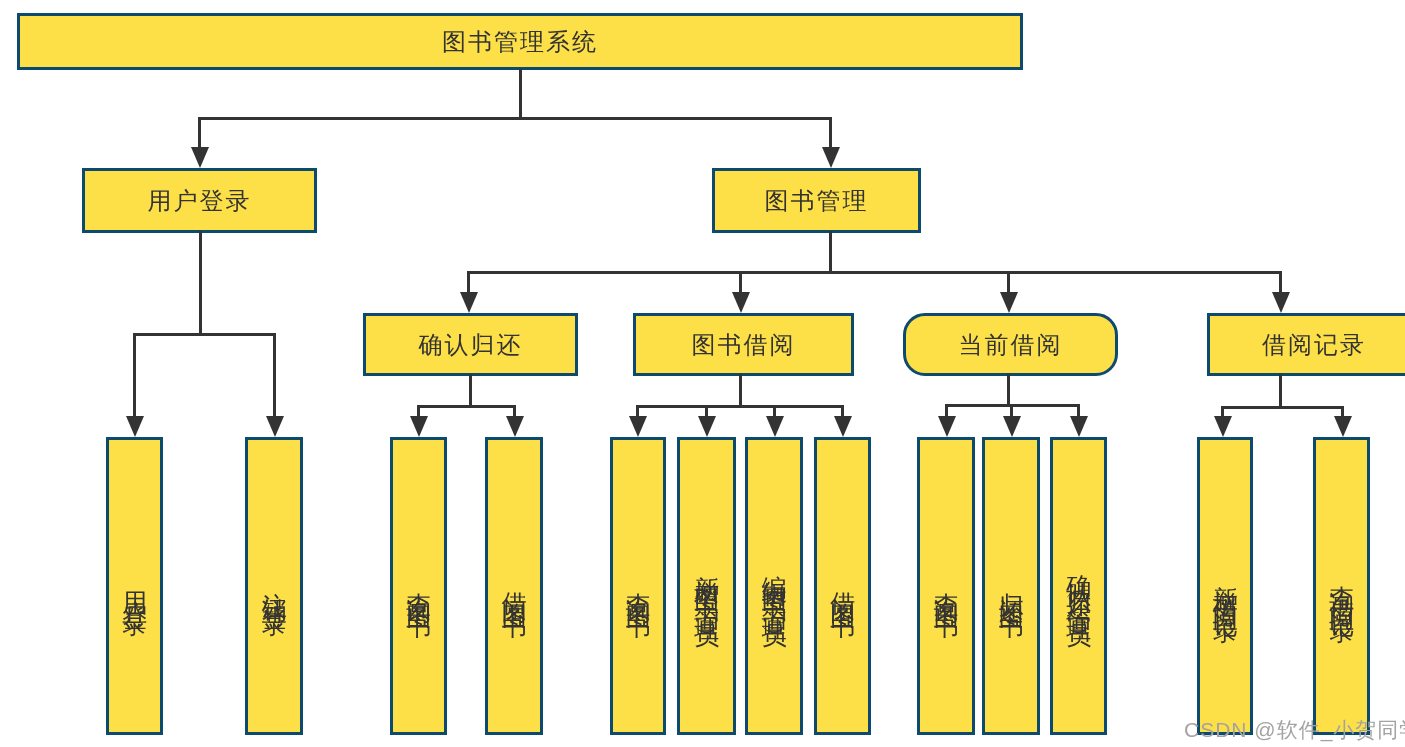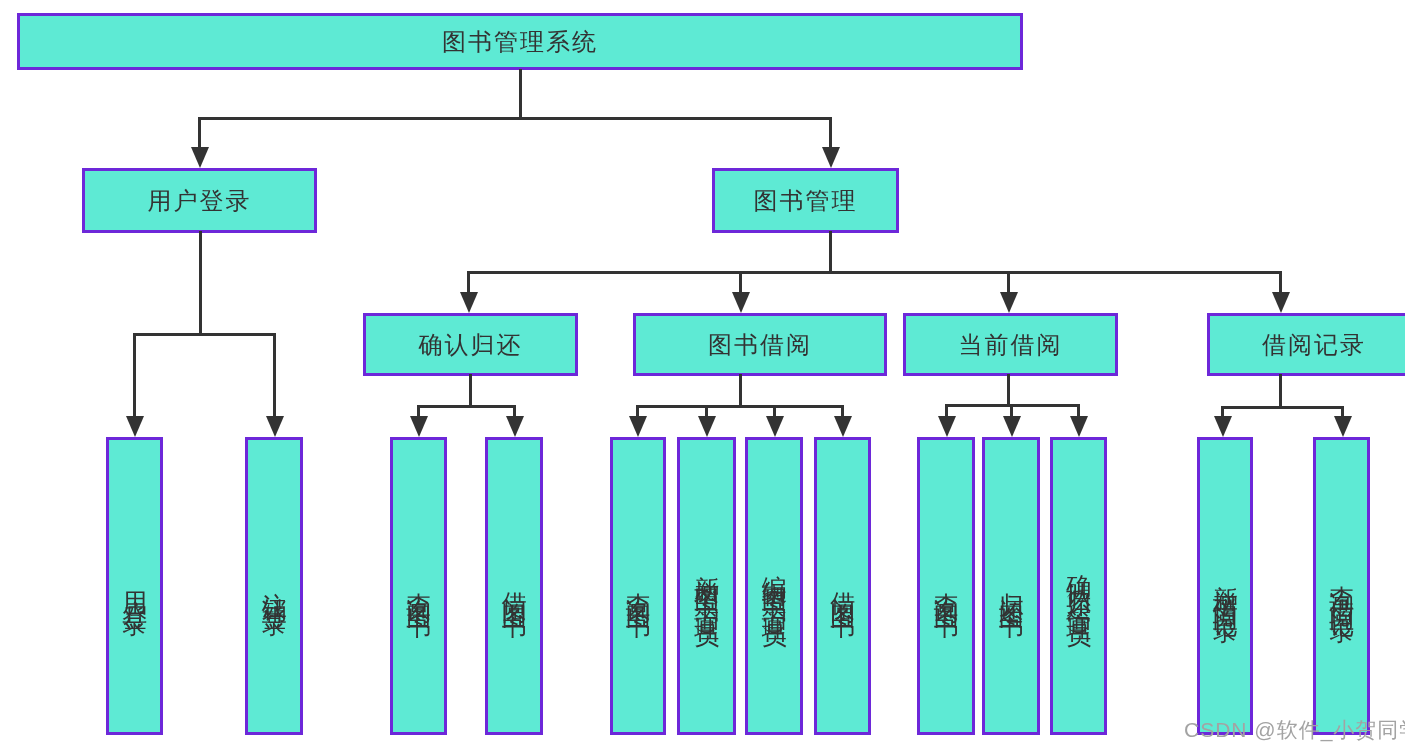--- a/index.html
+++ b/index.html
@@ -8,22 +8,22 @@
     width: 1405px;
     height: 747px;
     background: #ffffff;
     font-family: "Liberation Sans", "DejaVu Sans", sans-serif;
     color: #333333;
     overflow: hidden;
   }
   .box {
     position: absolute;
     box-sizing: border-box;
-    border: 3px solid #6d28d9;
-    background: #5eead4;
+    border: 3px solid #0c4a6e;
+    background: #fde047;
     display: flex;
     align-items: center;
     justify-content: center;
     font-size: 24px;
     letter-spacing: 2px;
     color: #333333;
     white-space: nowrap;
   }
   .leaf {
     font-size: 25px;
@@ -70,37 +70,37 @@
 <div class="canvas">
 
   <div class="box" style="left:17px; top:13px; width:1006px; height:57px;">图书管理系统</div>
 
   <div class="vline" style="left:519px; top:69px; height:50px;"></div>
   <div class="hline" style="left:198px; top:117px; width:634px;"></div>
   <div class="arrow" style="left:198px; top:117px; height:30px;"></div>
   <div class="arrow" style="left:829px; top:117px; height:30px;"></div>
 
   <div class="box" style="left:82px; top:168px; width:235px; height:65px;">用户登录</div>
-  <div class="box" style="left:712px; top:168px; width:187px; height:65px;">图书管理</div>
+  <div class="box" style="left:712px; top:168px; width:209px; height:65px;">图书管理</div>
 
   <div class="vline" style="left:199px; top:231px; height:104px;"></div>
   <div class="hline" style="left:133px; top:333px; width:143px;"></div>
   <div class="arrow" style="left:133px; top:333px; height:83px;"></div>
   <div class="arrow" style="left:273px; top:333px; height:83px;"></div>
 
   <div class="vline" style="left:829px; top:231px; height:42px;"></div>
   <div class="hline" style="left:467px; top:271px; width:815px;"></div>
   <div class="arrow" style="left:467px; top:271px; height:21px;"></div>
   <div class="arrow" style="left:739px; top:271px; height:21px;"></div>
   <div class="arrow" style="left:1007px; top:271px; height:21px;"></div>
   <div class="arrow" style="left:1279px; top:271px; height:21px;"></div>
 
   <div class="box" style="left:363px; top:313px; width:215px; height:63px;">确认归还</div>
-  <div class="box" style="left:633px; top:313px; width:254px; height:63px;">图书借阅</div>
-  <div class="box" style="left:903px; top:313px; width:215px; height:63px;">当前借阅</div>
+  <div class="box" style="left:633px; top:313px; width:221px; height:63px;">图书借阅</div>
+  <div class="box" style="left:903px; top:313px; width:215px; height:63px;border-radius:22px;">当前借阅</div>
   <div class="box" style="left:1173px; top:313px; width:214px; height:63px;margin-left:34px;">借阅记录</div>
 
   <div class="vline" style="left:469px; top:374px; height:33px;"></div>
   <div class="hline" style="left:417px; top:405px; width:99px;"></div>
   <div class="arrow" style="left:417px; top:405px; height:11px;"></div>
   <div class="arrow" style="left:513px; top:405px; height:11px;"></div>
 
   <div class="vline" style="left:739px; top:374px; height:33px;"></div>
   <div class="hline" style="left:636px; top:405px; width:208px;"></div>
   <div class="arrow" style="left:636px; top:405px; height:11px;"></div>

